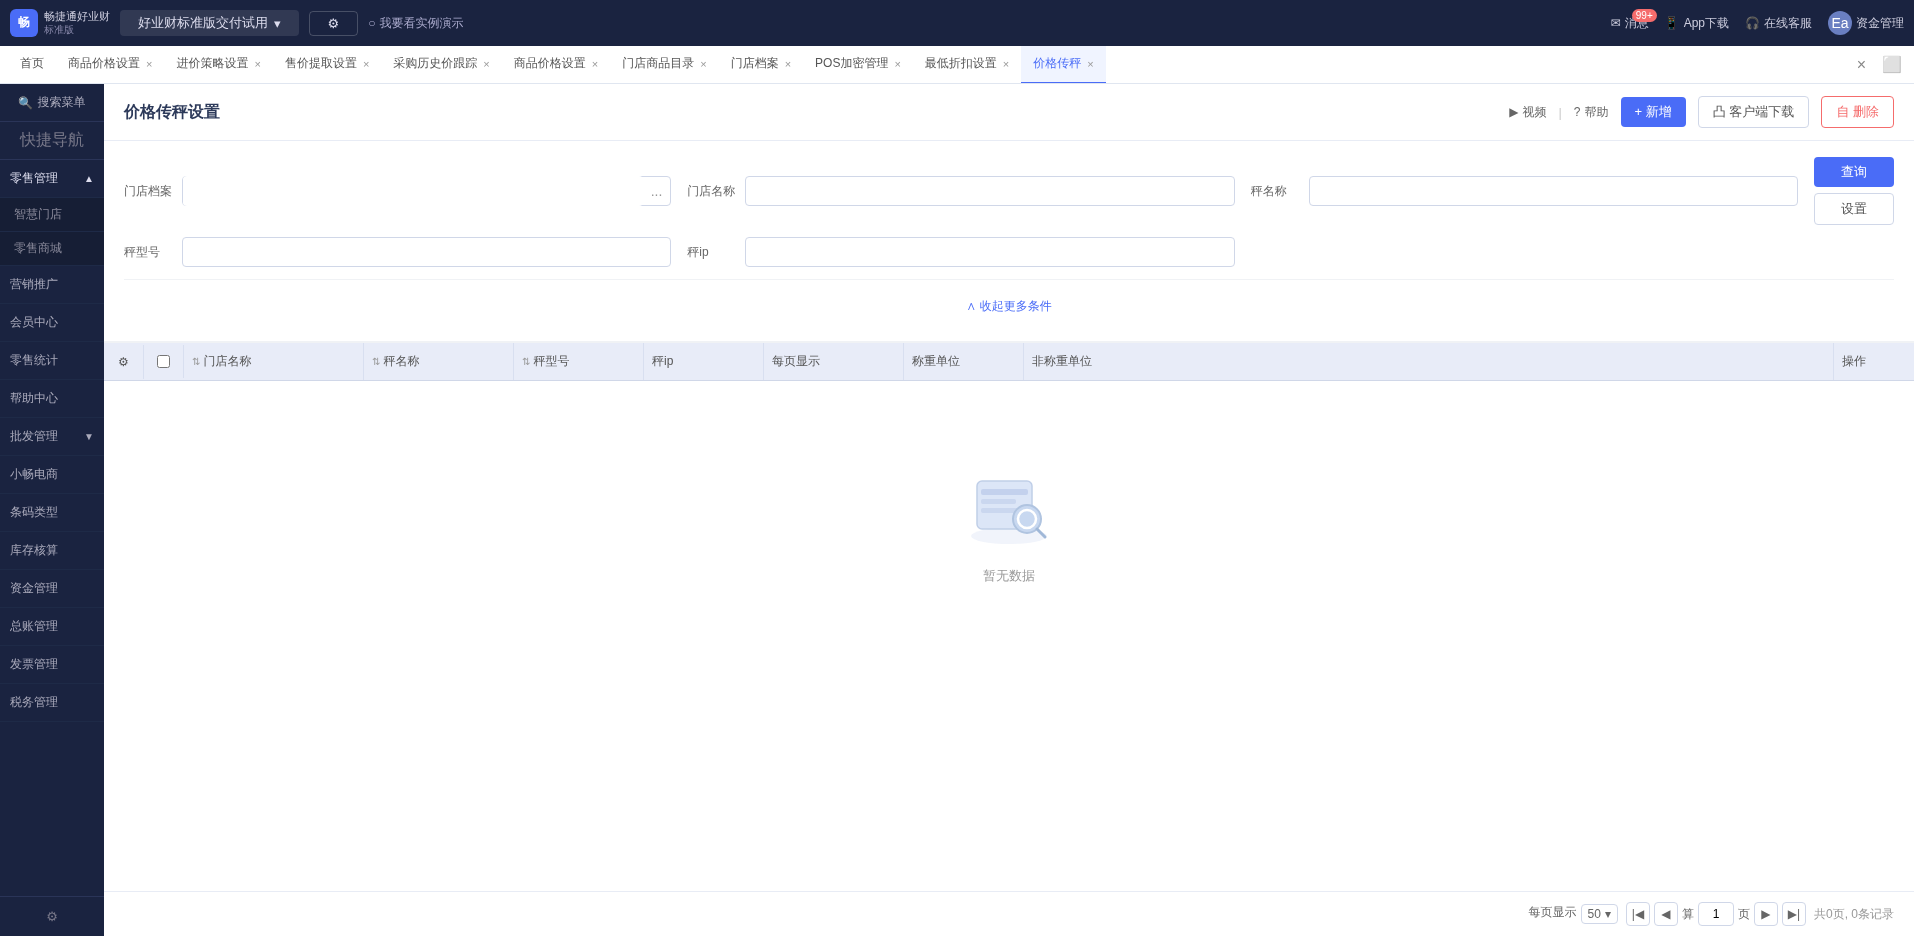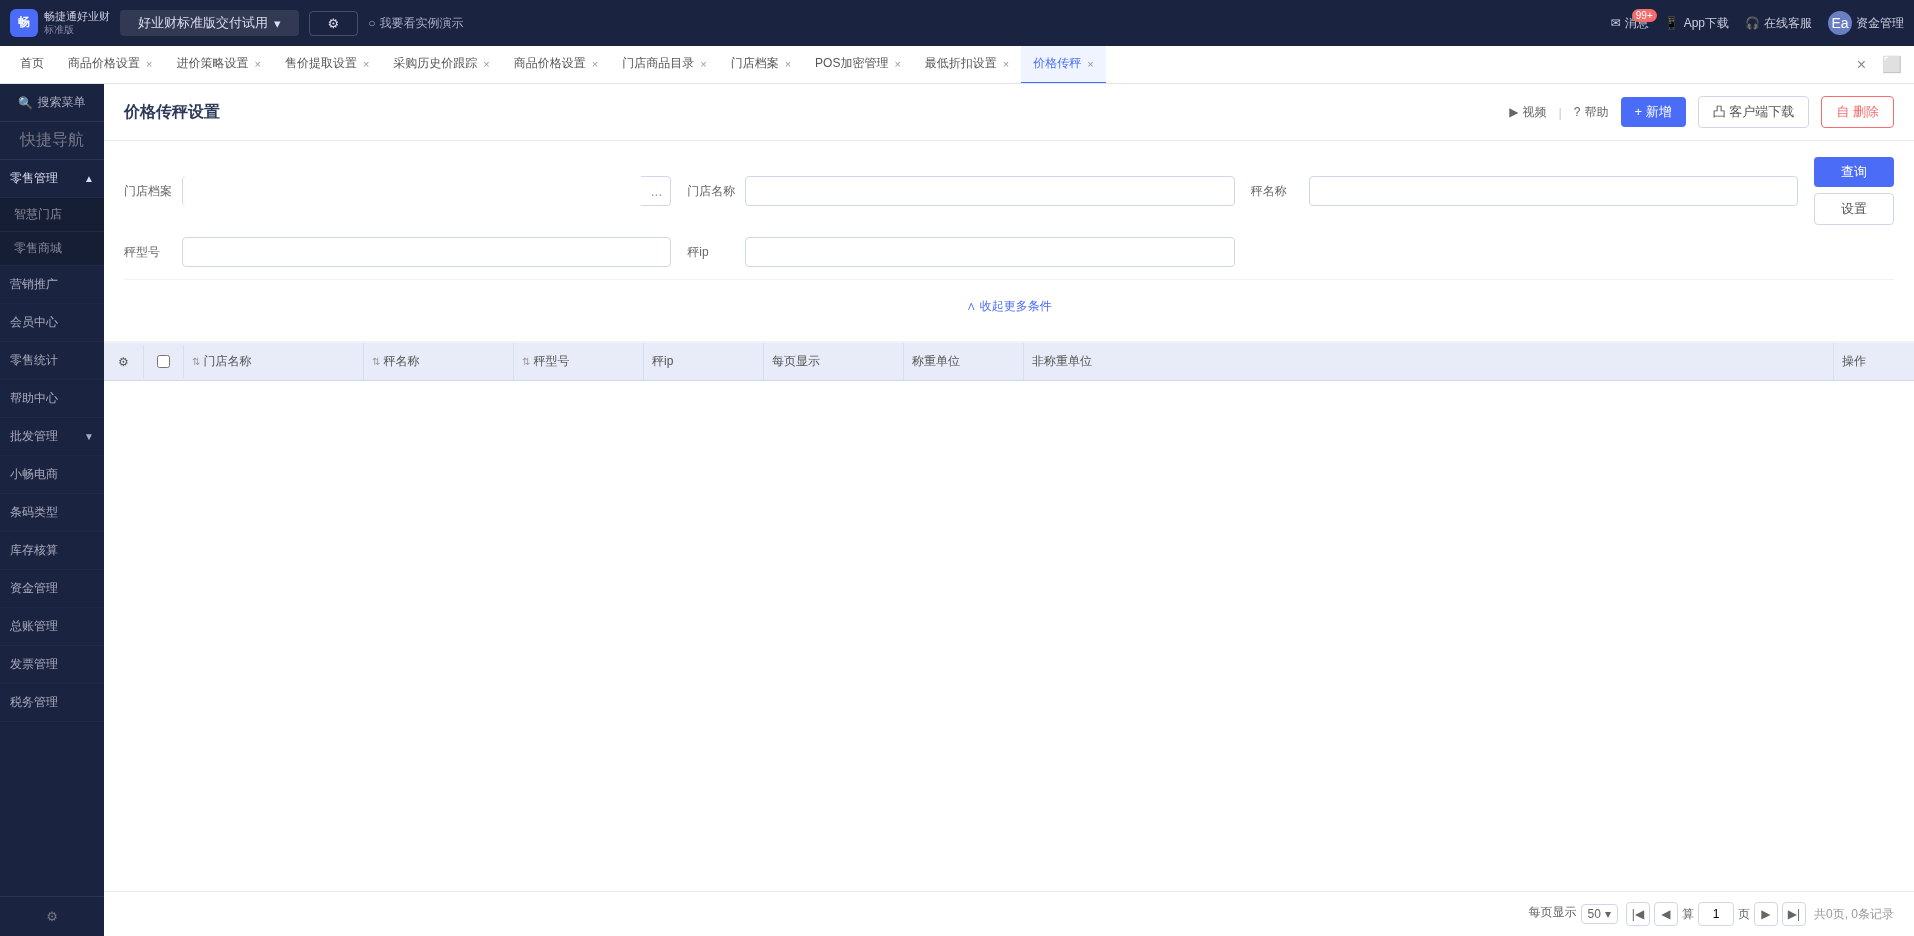--- a/index.html
+++ b/index.html
@@ -581,20 +581,35 @@
           <span>称重单位</span>
         </div>
         <div class="th non-weight-unit">
           <span>非称重单位</span>
         </div>
         <div class="th ops">
           <span>操作</span>
         </div>
       </div>
 
+      <div class="empty-state">
+        <div class="empty-icon">
+          <svg class="empty-icon-svg" viewBox="0 0 100 90" xmlns="http://www.w3.org/2000/svg">
+            <ellipse cx="50" cy="75" rx="38" ry="8" fill="#e8edf8" opacity="0.6"></ellipse>
+            <rect x="18" y="20" width="55" height="48" rx="5" fill="#dce6f7" stroke="#c0cfe8" stroke-width="1.5"></rect>
+            <rect x="22" y="28" width="47" height="6" rx="2" fill="#b8c8e8" opacity="0.7"></rect>
+            <rect x="22" y="38" width="35" height="5" rx="2" fill="#b8c8e8" opacity="0.5"></rect>
+            <rect x="22" y="47" width="40" height="5" rx="2" fill="#b8c8e8" opacity="0.5"></rect>
+            <circle cx="68" cy="58" r="14" fill="#c8d8f0" stroke="#b0c4e0" stroke-width="2"></circle>
+            <circle cx="68" cy="58" r="9" fill="none" stroke="#ffffff" stroke-width="2.5"></circle>
+            <line x1="78" y1="68" x2="86" y2="76" stroke="#a0b8d8" stroke-width="3" stroke-linecap="round"></line>
+          </svg>
+        </div>
+        <div class="empty-text">暂无数据</div>
+      </div>
     </div>
 
     <div class="pagination-bar">
       <div class="page-size-select">
         <span>每页显示</span>
         <div class="size-select">
           <span>50</span>
           <span>▾</span>
         </div>
       </div>

